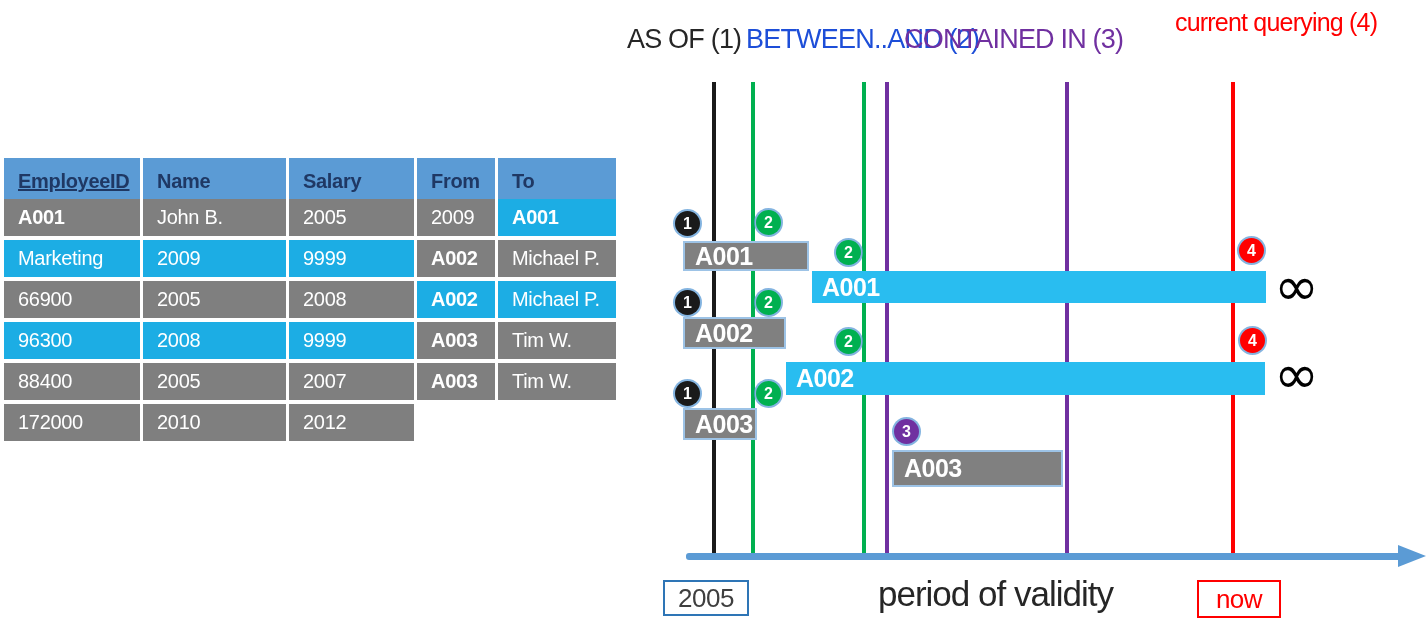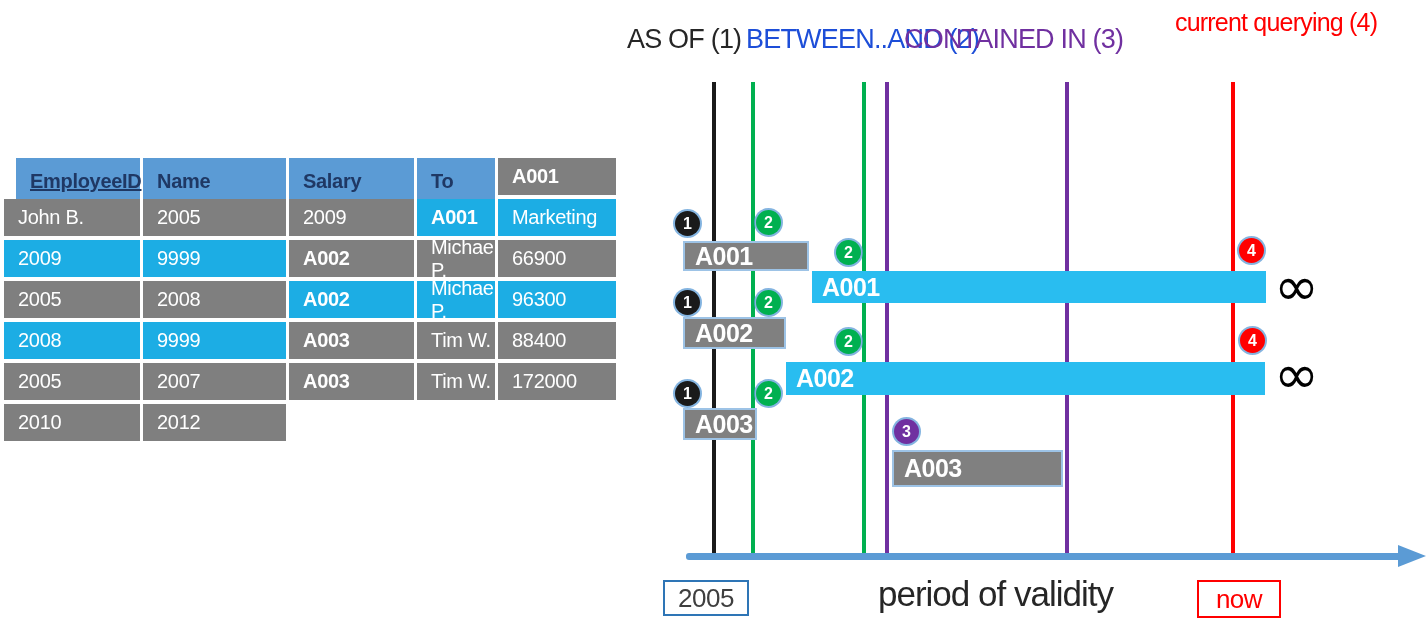--- a/index.html
+++ b/index.html
@@ -8,21 +8,21 @@
     font-family:"Liberation Sans",sans-serif;
   }
   
   .emp-table{position:absolute;left:4px;top:158px;display:grid;
     grid-template-columns:136px 143px 125px 78px 118px;
     grid-auto-rows:37px;column-gap:3px;row-gap:4px;}
   .emp-table .th{
     background:#5B9BD5;color:#1F3864;font-weight:bold;font-size:20px;
     height:62px;padding:12px 0 0 14px;box-sizing:border-box;letter-spacing:-0.3px;
   }
-  .emp-table .th.underline{text-decoration:underline;margin-left:12px;}
+  .emp-table .th.underline{text-decoration:underline;}
   .emp-table .td{
     color:#fff;font-size:20px;display:flex;align-items:center;
     padding-left:14px;box-sizing:border-box;letter-spacing:-0.3px;
   }
   .emp-table .row-gray{background:#7F7F7F;}
   .emp-table .row-blue{background:#1CADE4;}
   .emp-table .td.id{font-weight:bold;}
   
   .legend-label{position:absolute;font-size:27px;letter-spacing:-0.8px;white-space:nowrap;}
   .lbl-asof{left:627px;top:24px;color:#262626;}
@@ -55,20 +55,21 @@
 </head>
 <body>
 
 <div class="canvas">
 
   <div class="emp-table">
 
   <div class="th underline">EmployeeID</div>
       <div class="th">Name</div>
       <div class="th">Salary</div>
+      <div class="th">From</div>
       <div class="th">To</div>
       <div class="td row-gray id">A001</div>
       <div class="td row-gray">John B.</div>
       <div class="td row-gray">2005</div>
       <div class="td row-gray">2009</div>
       <div class="td row-blue id">A001</div>
       <div class="td row-blue">Marketing</div>
       <div class="td row-blue">2009</div>
       <div class="td row-blue">9999</div>
       <div class="td row-gray id">A002</div>

